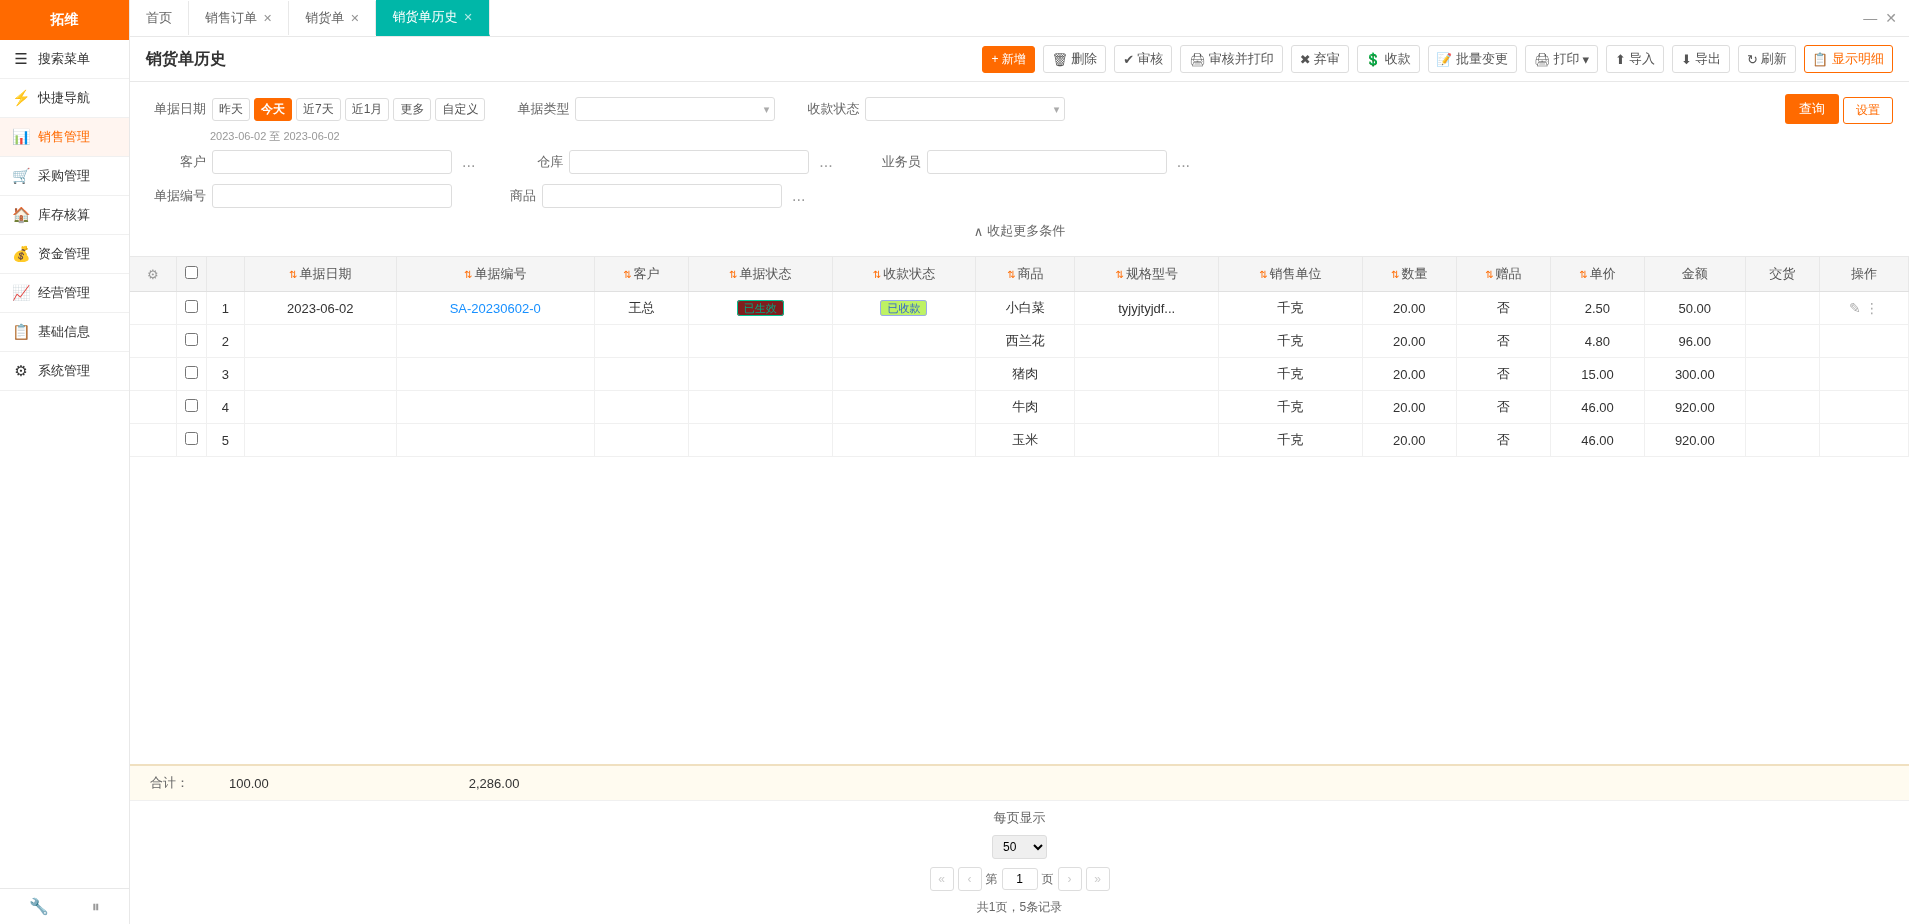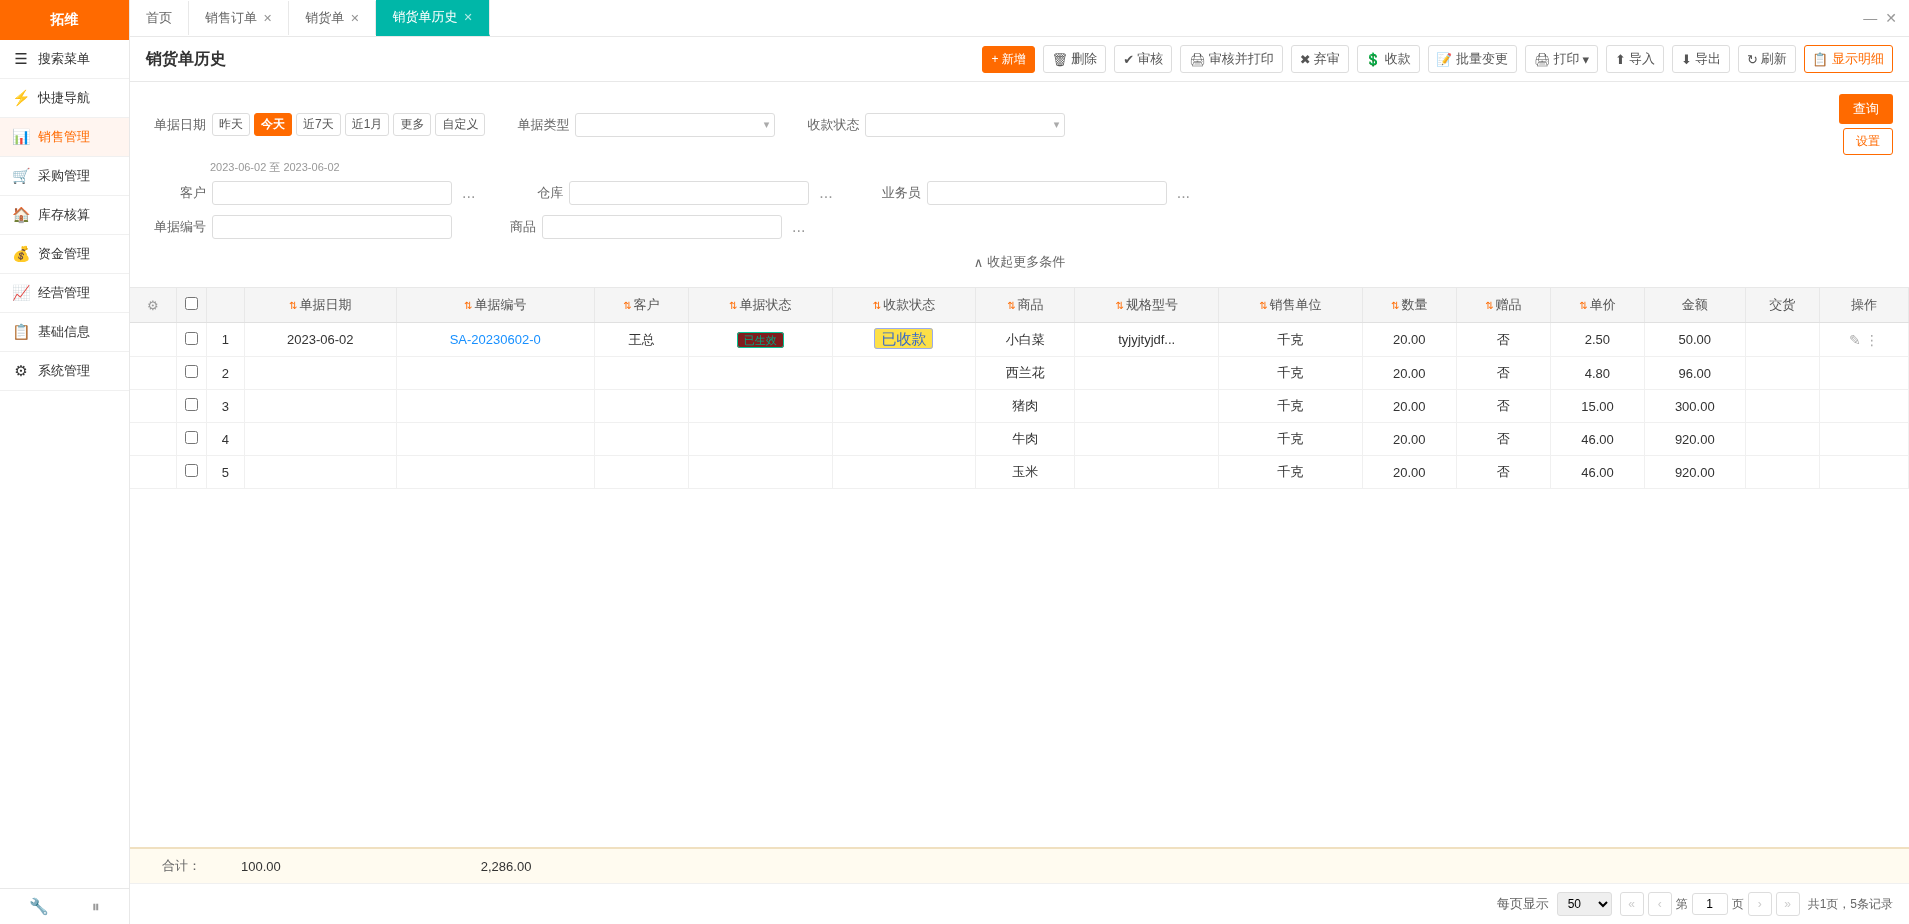--- a/index.html
+++ b/index.html
@@ -283,47 +283,48 @@
     }
     .tag-green {
       background: #7f1d1d;
       color: #00a880;
       border: 1px solid #00c896;
       border-radius: 3px;
       padding: 1px 6px;
       font-size: 11px;
     }
     .tag-blue {
-      background: #fde047;
+      background: #bef264;
       color: #3366cc;
       border: 1px solid #99aaee;
       border-radius: 3px;
       padding: 1px 6px;
-      font-size: 15px;
+      font-size: 11px;
     }
     .link-text { color: #1890ff; cursor: pointer; }
     .action-icon { color: #aaa; cursor: pointer; font-size: 14px; padding: 0 2px; }
 
     .table-gear-btn {
       display: flex;
       align-items: center;
       justify-content: center;
       cursor: pointer;
       color: #999;
     }
 
     
     .table-footer {
       display: flex;
       align-items: center;
-      justify-content: flex-end;
+      justify-content: flex-start;
       padding: 8px 16px;
       background: #fff;
       border-top: 1px solid #f0f0f0;
       gap: 8px;
+      flex-direction: column;
     }
     .per-page-label { color: #666; }
     .per-page-select {
       border: 1px solid #ddd;
       border-radius: 3px;
       padding: 3px 6px;
       font-size: 12px;
       cursor: pointer;
     }
     .pagination {
@@ -353,21 +354,21 @@
       text-align: center;
       font-size: 12px;
     }
     .total-info { color: #666; font-size: 12px; }
     .checkbox-cell { width: 30px; }
     input[type="checkbox"] { cursor: pointer; }
 
     .summary-section {
       background: #fffbf0;
       border-top: 2px solid #f0e0c0;
-      padding: 8px 32px;
+      padding: 8px 20px;
       display: flex;
       align-items: center;
     }
     .summary-label-text { color: #666; margin-right: 40px; font-size: 13px; }
     .summary-data { display: flex; gap: 200px; }
     .summary-num { color: #333; font-size: 13px; font-weight: 500; }
   </style>
 </head>
 <body>
 
@@ -518,21 +519,21 @@
         </div>
         <div class="filter-item">
           <span class="filter-label">收款状态</span>
           <div class="filter-select-wrapper">
             <select class="filter-select filter-input-wide">
               <option value=""></option>
             </select>
             <span class="select-arrow">▾</span>
           </div>
         </div>
-        <div style="margin-left:auto; display:flex; flex-direction:column; gap:4px; align-items:flex-end;">
+        <div style="margin-left:auto; display:flex; flex-direction:row; gap:4px; align-items:flex-end;">
           <button class="query-btn">查询</button>
           <button class="set-btn">设置</button>
         </div>
       </div>
 
       <div style="padding-left:64px; margin-top:-6px; margin-bottom:6px;">
         <span class="date-range-text">2023-06-02 至 2023-06-02</span>
       </div>
 
       <div class="filter-row">

